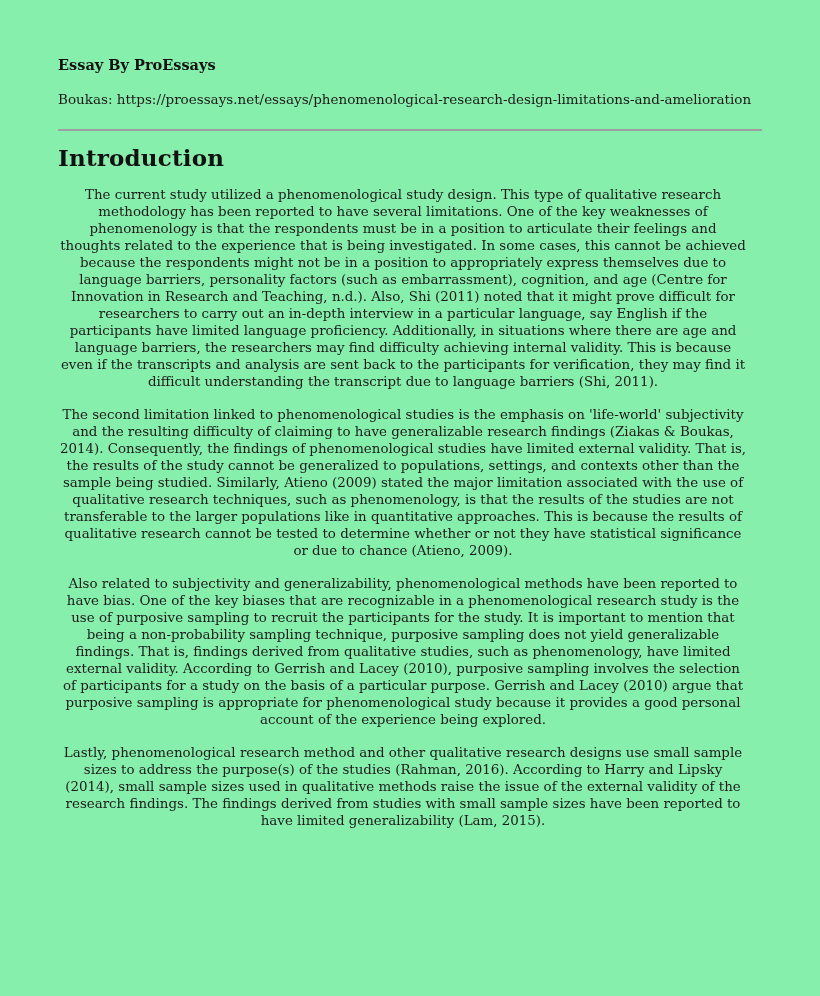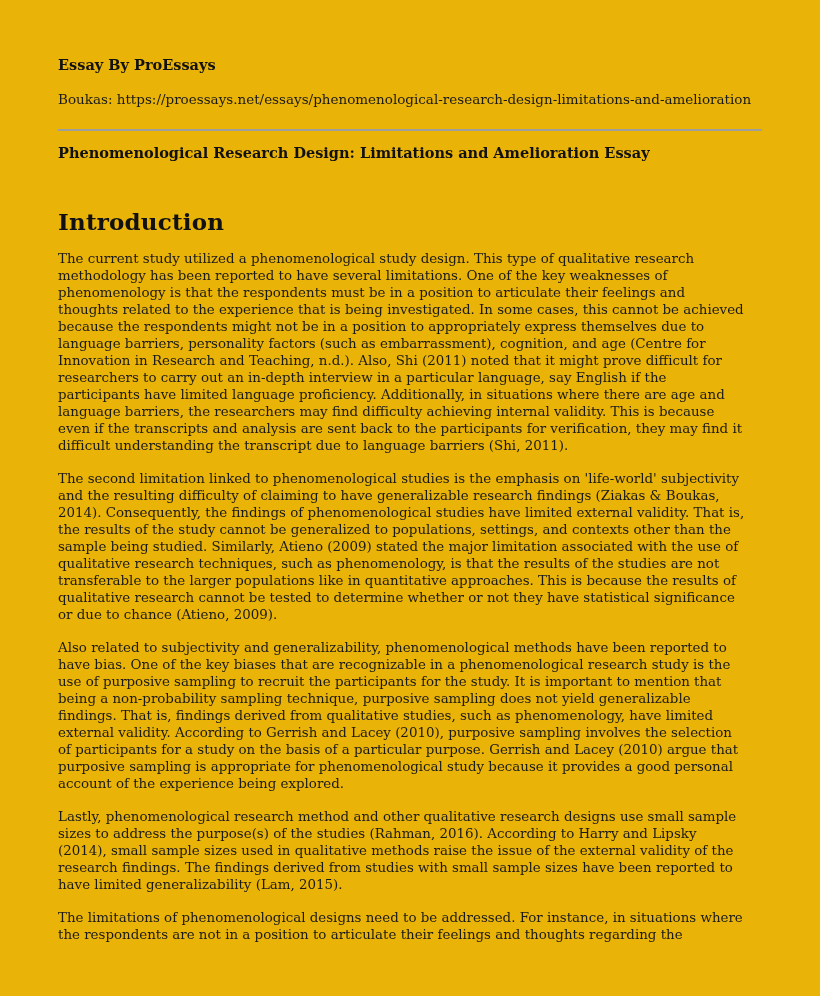--- a/index.html
+++ b/index.html
@@ -5,21 +5,21 @@
   html, body {
     margin: 0;
     padding: 0;
     background: #ffffff;
   }
   .page {
     position: relative;
     width: 820px;
     height: 996px;
     margin: 0 auto;
-    background: #eab308;
+    background: #86efac;
     color: #1a1a1a;
     font-family: "DejaVu Serif", "Liberation Serif", serif;
     box-sizing: border-box;
     padding: 56px 58px 1px 58px;
     overflow: hidden;
   }
   .byline {
     font-size: 14.5px;
     font-weight: bold;
     line-height: 18px;
@@ -56,49 +56,47 @@
     line-height: 28px;
     margin: 0 0 14px 0;
     color: #111111;
     letter-spacing: 0.2px;
   }
   .article p {
     font-size: 13.4px;
     line-height: 17px;
     margin: 0 14px 16px 0;
     color: #1a1a1a;
-    text-align: left;
+    text-align: center;
   }
 </style>
 </head>
 <body>
 
 <div class="page">
 
   <header>
     <div class="byline">Essay By ProEssays</div>
 
     <div class="source-line">
       <span>Boukas:</span>
       <span> </span>
       <a>https://proessays.net/essays/phenomenological-research-design-limitations-and-amelioration</a>
     </div>
 
     <hr class="divider">
 
-    <div class="doc-title">Phenomenological Research Design: Limitations and Amelioration Essay</div>
   </header>
 
   <main class="article">
     <h1 class="section-heading">Introduction</h1>
 
     <p>The current study utilized a phenomenological study design. This type of qualitative research methodology has been reported to have several limitations. One of the key weaknesses of phenomenology is that the respondents must be in a position to articulate their feelings and thoughts related to the experience that is being investigated. In some cases, this cannot be achieved because the respondents might not be in a position to appropriately express themselves due to language barriers, personality factors (such as embarrassment), cognition, and age (Centre for Innovation in Research and Teaching, n.d.). Also, Shi (2011) noted that it might prove difficult for researchers to carry out an in-depth interview in a particular language, say English if the participants have limited language proficiency. Additionally, in situations where there are age and language barriers, the researchers may find difficulty achieving internal validity. This is because even if the transcripts and analysis are sent back to the participants for verification, they may find it difficult understanding the transcript due to language barriers (Shi, 2011).</p>
 
     <p>The second limitation linked to phenomenological studies is the emphasis on 'life-world' subjectivity and the resulting difficulty of claiming to have generalizable research findings (Ziakas &amp; Boukas, 2014). Consequently, the findings of phenomenological studies have limited external validity. That is, the results of the study cannot be generalized to populations, settings, and contexts other than the sample being studied. Similarly, Atieno (2009) stated the major limitation associated with the use of qualitative research techniques, such as phenomenology, is that the results of the studies are not transferable to the larger populations like in quantitative approaches. This is because the results of qualitative research cannot be tested to determine whether or not they have statistical significance or due to chance (Atieno, 2009).</p>
 
     <p>Also related to subjectivity and generalizability, phenomenological methods have been reported to have bias. One of the key biases that are recognizable in a phenomenological research study is the use of purposive sampling to recruit the participants for the study. It is important to mention that being a non-probability sampling technique, purposive sampling does not yield generalizable findings. That is, findings derived from qualitative studies, such as phenomenology, have limited external validity. According to Gerrish and Lacey (2010), purposive sampling involves the selection of participants for a study on the basis of a particular purpose. Gerrish and Lacey (2010) argue that purposive sampling is appropriate for phenomenological study because it provides a good personal account of the experience being explored.</p>
 
     <p>Lastly, phenomenological research method and other qualitative research designs use small sample sizes to address the purpose(s) of the studies (Rahman, 2016). According to Harry and Lipsky (2014), small sample sizes used in qualitative methods raise the issue of the external validity of the research findings. The findings derived from studies with small sample sizes have been reported to have limited generalizability (Lam, 2015).</p>
 
-    <p>The limitations of phenomenological designs need to be addressed. For instance, in situations where the respondents are not in a position to articulate their feelings and thoughts regarding the</p>
   </main>
 
 </div>
 
 </body></html>

